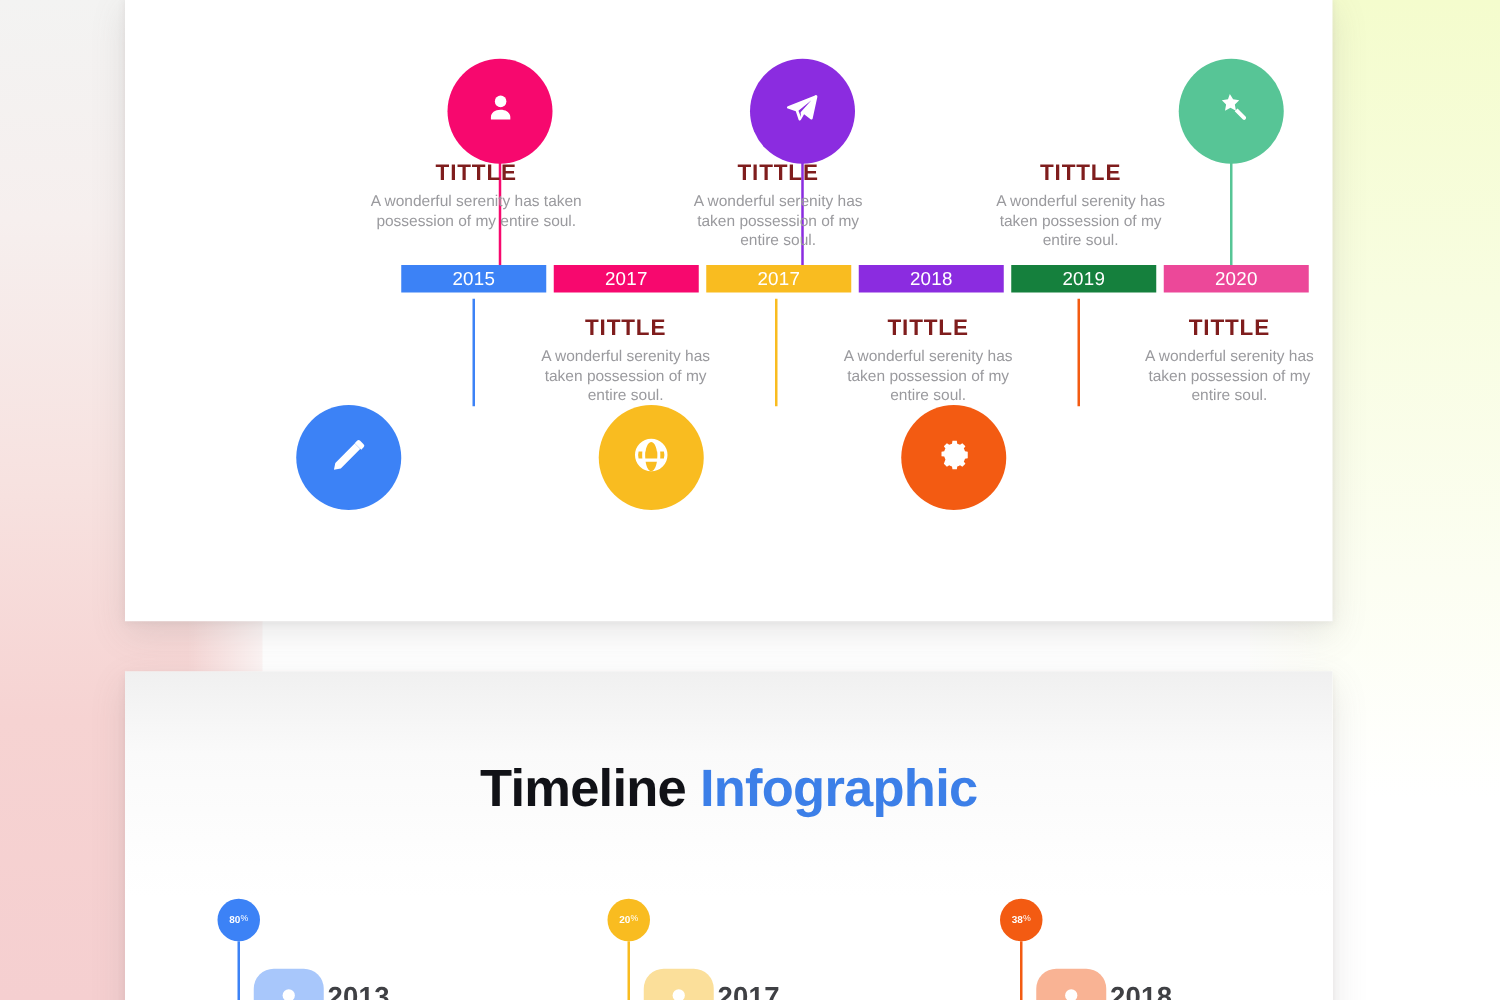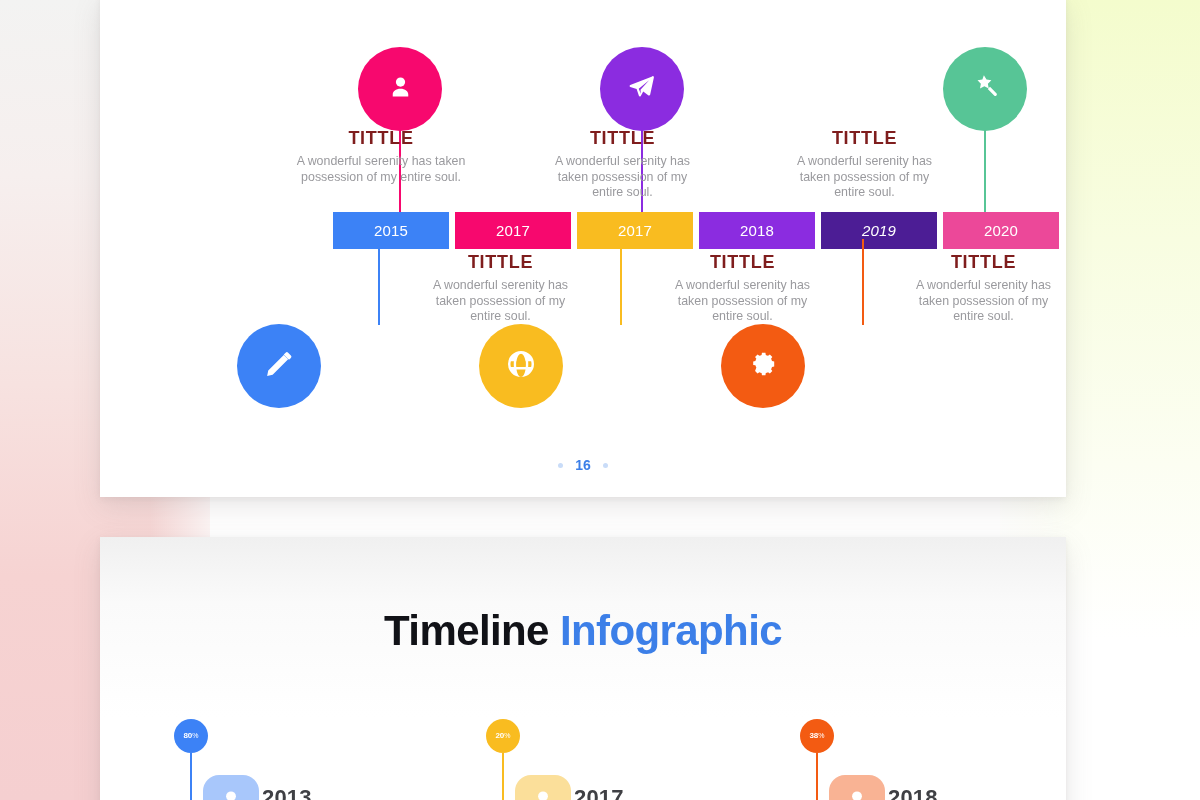--- a/index.html
+++ b/index.html
@@ -35,22 +35,22 @@
     box-shadow:0 10px 26px rgba(120,110,110,.16), 0 2px 6px rgba(120,110,110,.10);
   }
   #slide-1 { top:-4px; height:501px; }
   #slide-2 {
     top:537px; height:300px;
     background:linear-gradient(to bottom,#f0f0f0 0%,#fafafa 22%,#ffffff 60%);
   }
 
   
   #timeline-bar {
-    position:absolute; left:233px; top:216px;
-    width:726px; height:37px;
+    position:absolute; left:221px; top:216px;
+    width:726px; height:22px;
     display:flex; gap:6px;
   }
   .bar-seg {
     flex:1 1 0;
     display:flex; align-items:center; justify-content:center;
     color:#ffffff; font-size:15px; font-weight:400;
     letter-spacing:.2px;
   }
 
   
@@ -180,21 +180,21 @@
     </div>
     <div class="bar-seg" style="background:#f7086e;">
       <span>2017</span>
     </div>
     <div class="bar-seg" style="background:#f9bc20;">
       <span>2017</span>
     </div>
     <div class="bar-seg" style="background:#8b2ce0;">
       <span>2018</span>
     </div>
-    <div class="bar-seg" style="background:#4c1d95;font-style:italic;">
+    <div class="bar-seg" style="background:#15803d;">
       <span>2019</span>
     </div>
     <div class="bar-seg" style="background:#ec4899;">
       <span>2020</span>
     </div>
   </div>
 
   <div class="stem" style="left:278px; top:243px; height:86px; background:#3c82f6;"></div>
   <div class="stem" style="left:520px; top:243px; height:86px; background:#f9bc20;"></div>
   <div class="stem" style="left:762px; top:243px; height:86px; background:#f35b12;"></div>
@@ -231,25 +231,20 @@
   </div>
 
   <div class="icon-circle" id="circle-gear" style="left:621px; top:328px; background:#f35b12;">
     <span>
       <svg viewBox="0 0 24 24" aria-hidden="true">
         <path d="M12 8.4a3.6 3.6 0 1 0 0 7.2 3.6 3.6 0 0 0 0-7.2zm9.6 1.4l-1.9-.3a7.8 7.8 0 0 0-.8-1.9l1.1-1.6-2.1-2.1-1.6 1.1a7.8 7.8 0 0 0-1.9-.8l-.3-1.9h-3l-.3 1.9a7.8 7.8 0 0 0-1.9.8L7.3 3.9 5.2 6l1.1 1.6a7.8 7.8 0 0 0-.8 1.9l-1.9.3v3l1.9.3c.2.7.5 1.3.8 1.9L5.2 18l2.1 2.1 1.6-1.1c.6.4 1.2.6 1.9.8l.3 1.9h3l.3-1.9c.7-.2 1.3-.4 1.9-.8l1.6 1.1 2.1-2.1-1.1-1.6c.4-.6.6-1.2.8-1.9l1.9-.3z"></path>
       </svg>
     </span>
   </div>
 
-  <div id="pager">
-    <span class="dot"></span>
-    <span class="num">16</span>
-    <span class="dot"></span>
-  </div>
 </div>
 
 <div class="slide" id="slide-2">
 
   <div id="s2-heading">
     <span>Timeline </span><span class="accent">Infographic</span>
   </div>
 
   <div class="s2-item">
     <div class="s2-badge" style="left:74px; top:182px; background:#3c82f6;">

